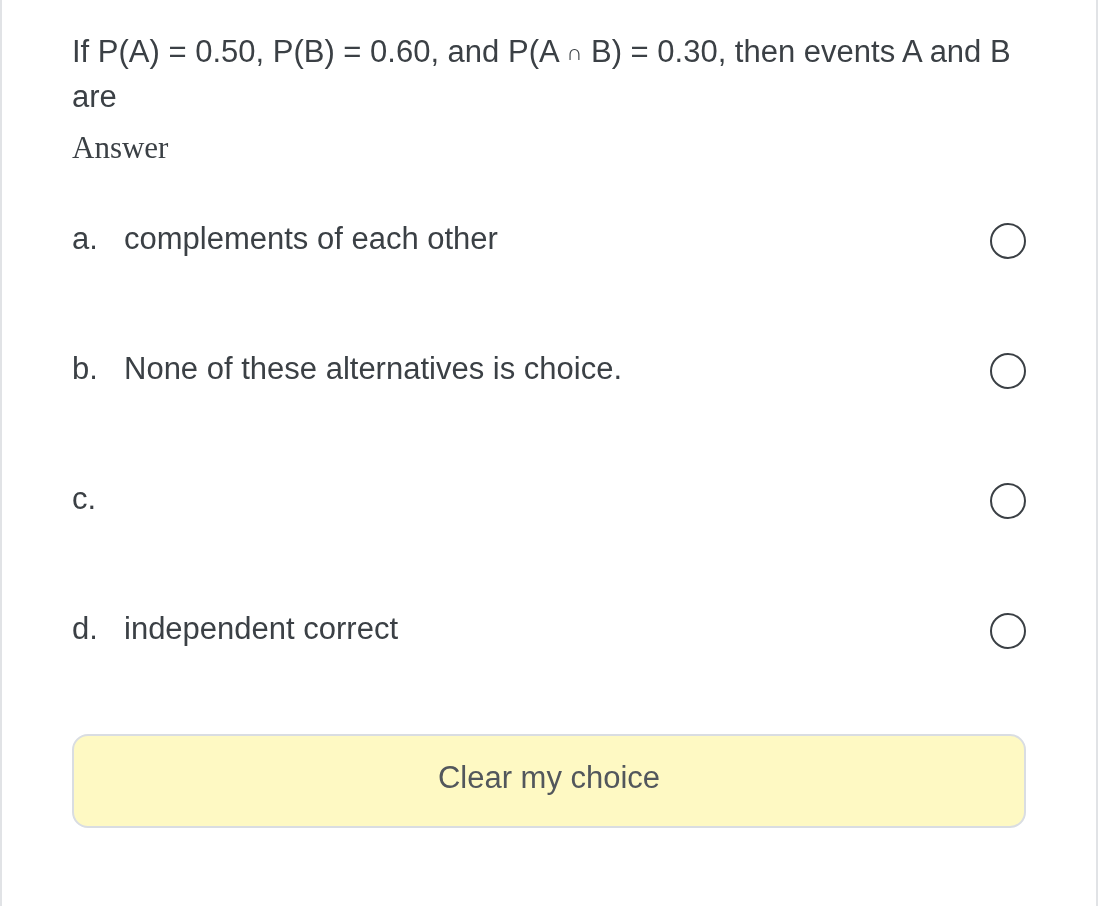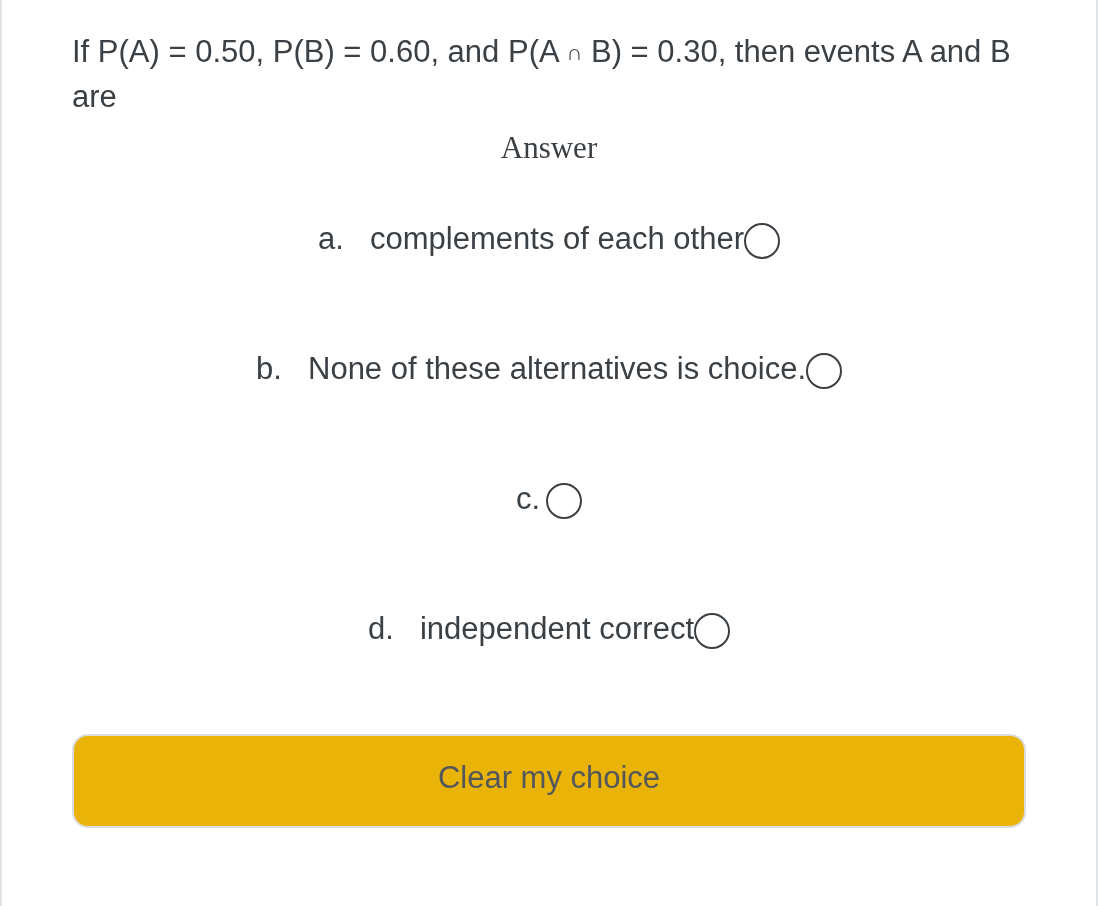--- a/index.html
+++ b/index.html
@@ -1,19 +1,18 @@
 <!DOCTYPE html>
 <html><head>
   <meta charset="utf-8">
   <style>
     * {
       box-sizing: border-box;
       margin: 0;
       padding: 0;
-      align-items: center;
     }
     body {
       font-family: -apple-system, BlinkMacSystemFont, "Segoe UI", Helvetica, Arial, sans-serif;
       background: #ffffff;
       width: 1098px;
       height: 906px;
       overflow: hidden;
       position: relative;
     }
     .card {
@@ -71,21 +70,21 @@
       margin-top: 2px;
     }
     .clear-button {
       margin-top: 85px;
       border: 2px solid #d9dde2;
       border-radius: 16px;
       padding: 24px 0 30px 0;
       text-align: center;
       font-size: 31px;
       color: #52575c;
-      background: #eab308;
+      background: #fef9c3;
       cursor: pointer;
       width: 100%;
     }
     .intersect {
       font-size: 22px;
       vertical-align: 2px;
     }
   </style>
 </head>
 <body>

